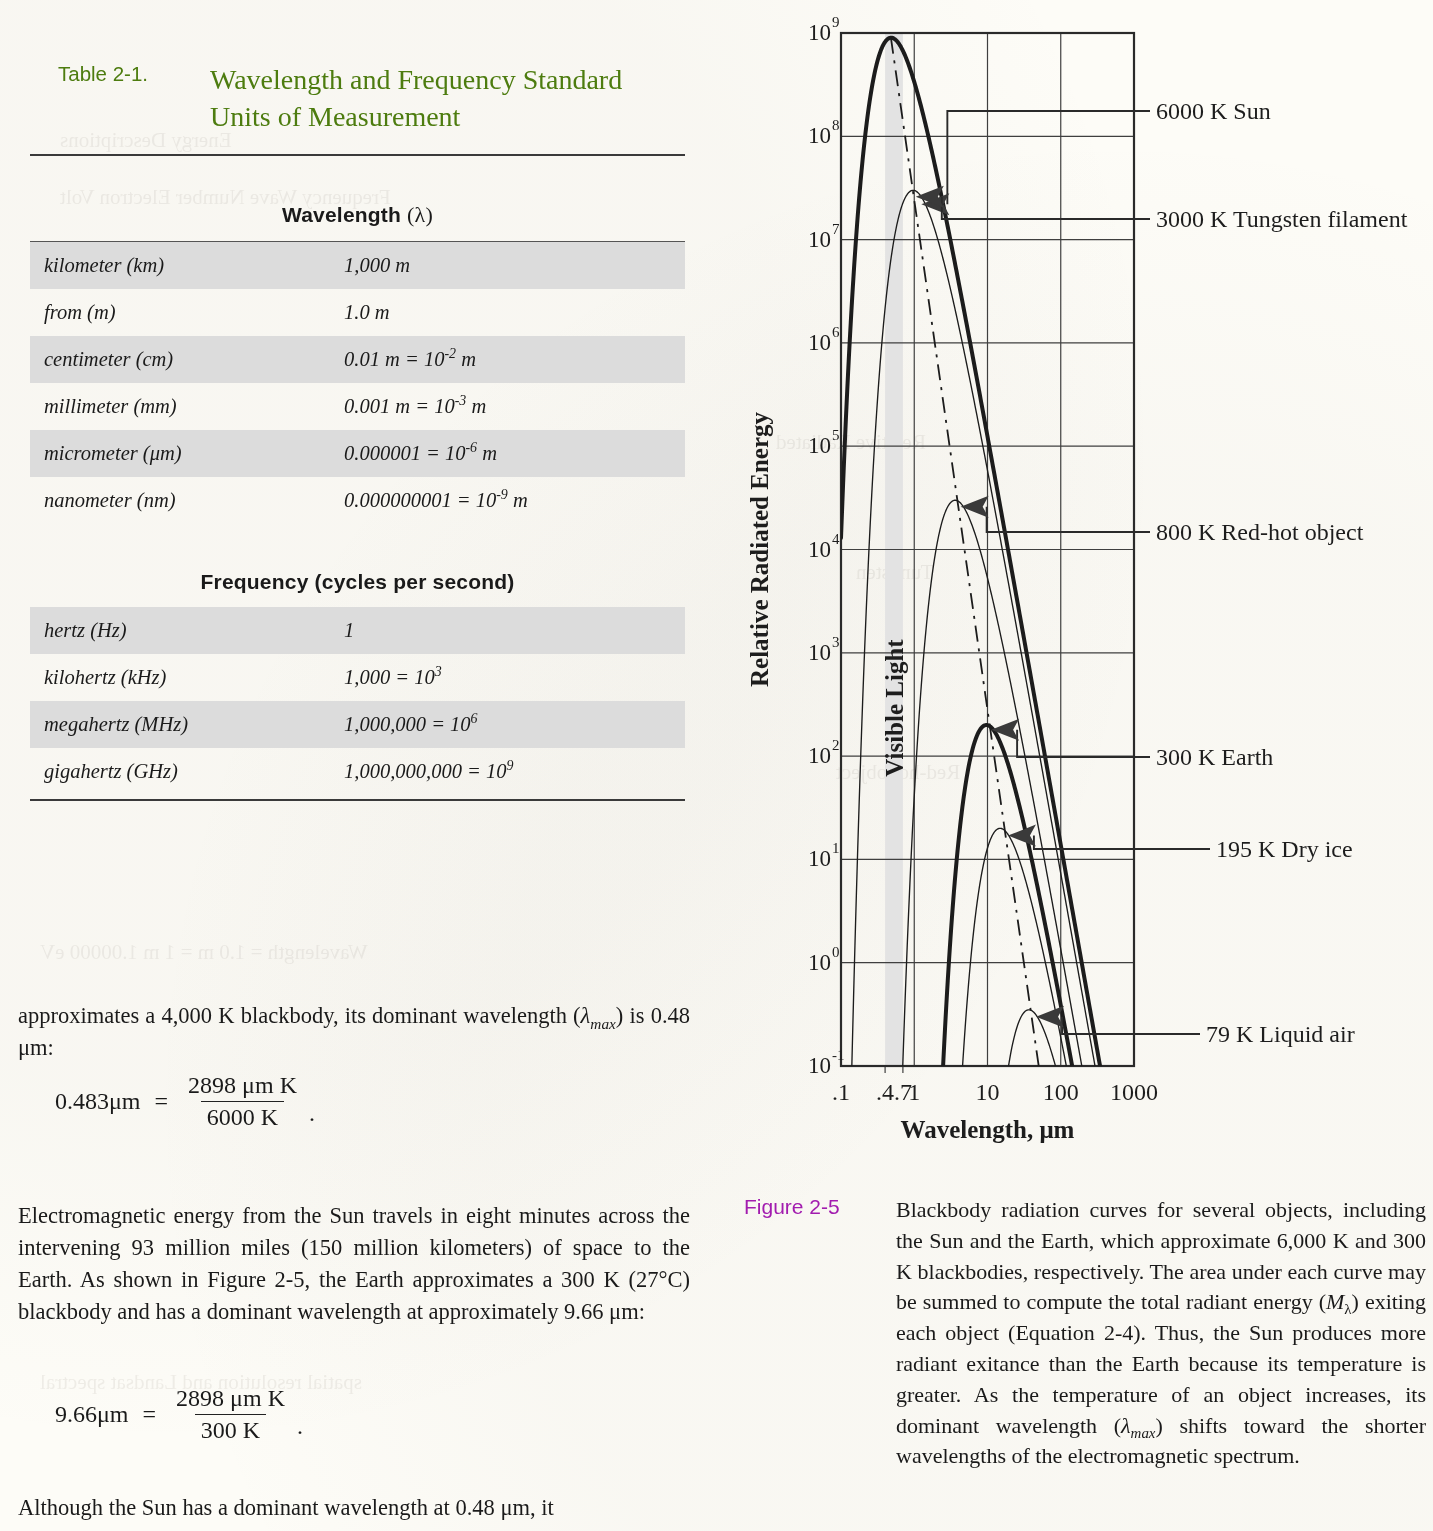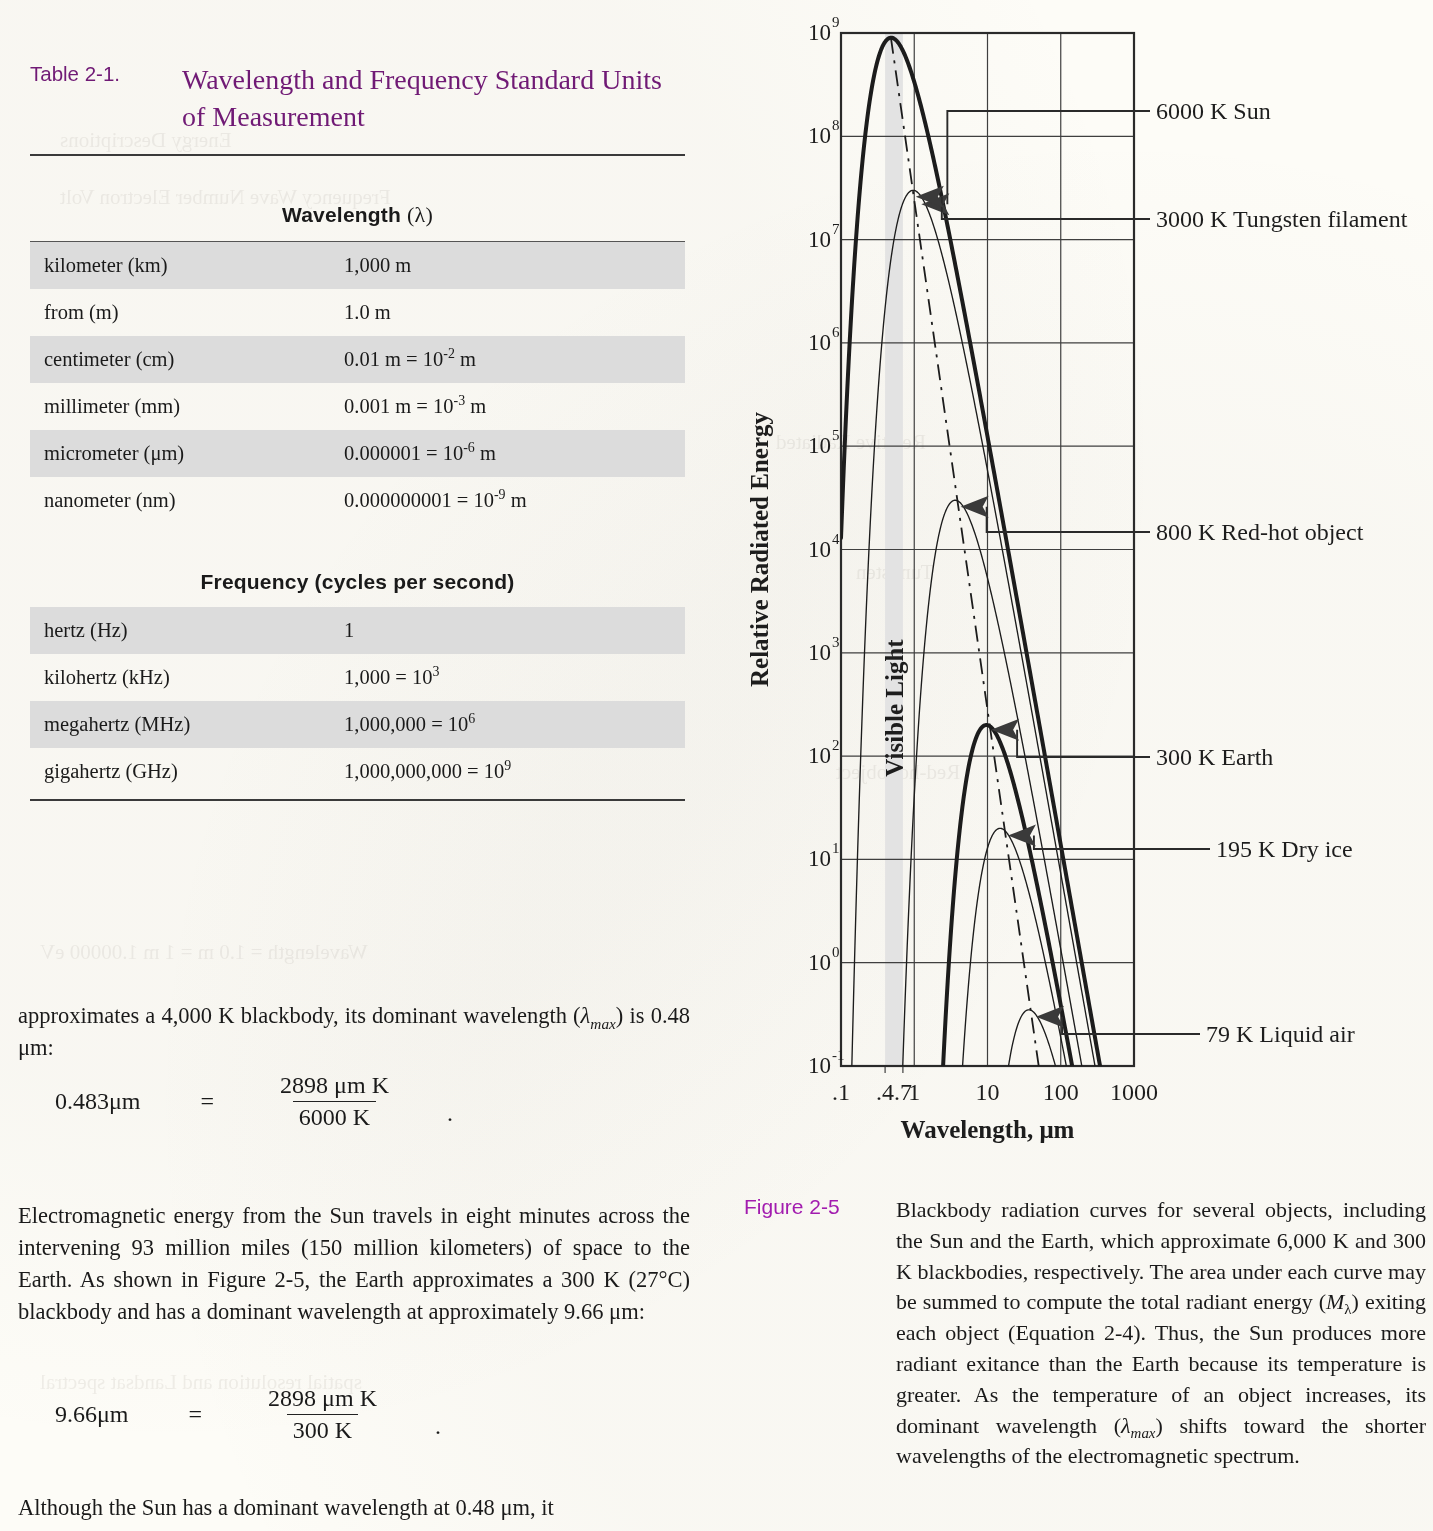--- a/index.html
+++ b/index.html
@@ -14,50 +14,50 @@
   
   .noise{position:absolute;inset:0;pointer-events:none;
     background:
       radial-gradient(circle at 12% 30%, rgba(120,110,95,.035) 0 38%, transparent 60%),
       radial-gradient(circle at 78% 72%, rgba(120,110,95,.03) 0 40%, transparent 62%);
   }
   
   #left-col{position:absolute;left:0;top:0;width:716px;height:1531px;}
 
   #table-block{position:absolute;left:30px;top:62px;width:655px;}
-  .tbl-title{font-family:"Liberation Sans",sans-serif;font-size:20.5px;color:#701a75;
-    display:flex;}
+  .tbl-title{font-family:"Liberation Sans",sans-serif;font-size:20.5px;color:#4d7c0f;
+    display:flex;margin-left:28px;}
   .tbl-title .tnum{width:152px;flex:none;font-family:"Liberation Sans",sans-serif;}
   .tbl-title .ttxt{font-family:"Liberation Serif",serif;font-size:28px;line-height:1.32;}
 
   .rule-top{border-top:2.5px solid #3a3a3a;margin-top:18px;}
   .rule-bot{border-top:2.5px solid #3a3a3a;margin-top:4px;}
   .rule-thin{border-top:1.6px solid #555;}
 
   .sec-head{font-family:"Liberation Sans",sans-serif;font-weight:bold;
     font-size:21px;text-align:center;padding:14px 0 13px 0;letter-spacing:.2px;margin-top:32px;}
   .sec-head .lam{font-family:"Liberation Serif",serif;font-weight:normal;font-size:22px;}
 
-  .rows{width:100%;}
+  .rows{width:100%;font-style:italic;}
   .row{display:flex;align-items:center;height:47px;padding-left:14px;box-sizing:border-box;}
   .row.shade{background:#dcdcdc;}
   .row .c1{width:300px;flex:none;font-size:20.5px;}
   .row .c2{font-size:20.5px;}
   sup{font-size:.68em;vertical-align:super;line-height:0;}
   sub{font-size:.68em;vertical-align:sub;line-height:0;}
 
   
   .para{font-size:22.5px;line-height:1.42;text-align:justify;}
   #p1{position:absolute;left:18px;top:1000px;width:672px;}
   #eq1{position:absolute;left:55px;top:1072px;}
   #p2{position:absolute;left:18px;top:1200px;width:672px;}
   #eq2{position:absolute;left:55px;top:1385px;}
   #p3{position:absolute;left:18px;top:1492px;width:680px;}
 
-  .eq{display:flex;align-items:center;font-size:24px;gap:46px;}
+  .eq{display:flex;align-items:center;font-size:24px;}
   .eq .lhs{margin-right:14px;}
   .eq .eqs{margin:0 14px 0 0;}
   .frac{display:inline-flex;flex-direction:column;align-items:center;}
   .frac .num{padding:0 6px 2px 6px;}
   .frac .den{border-top:1.8px solid #222;padding:2px 6px 0 6px;}
   .eq .dot{align-self:flex-end;margin-left:6px;padding-bottom:4px;}
 
   
   #right-col{position:absolute;left:716px;top:0;width:717px;height:1531px;}
   #figure{position:absolute;left:10px;top:8px;width:707px;height:1160px;}

